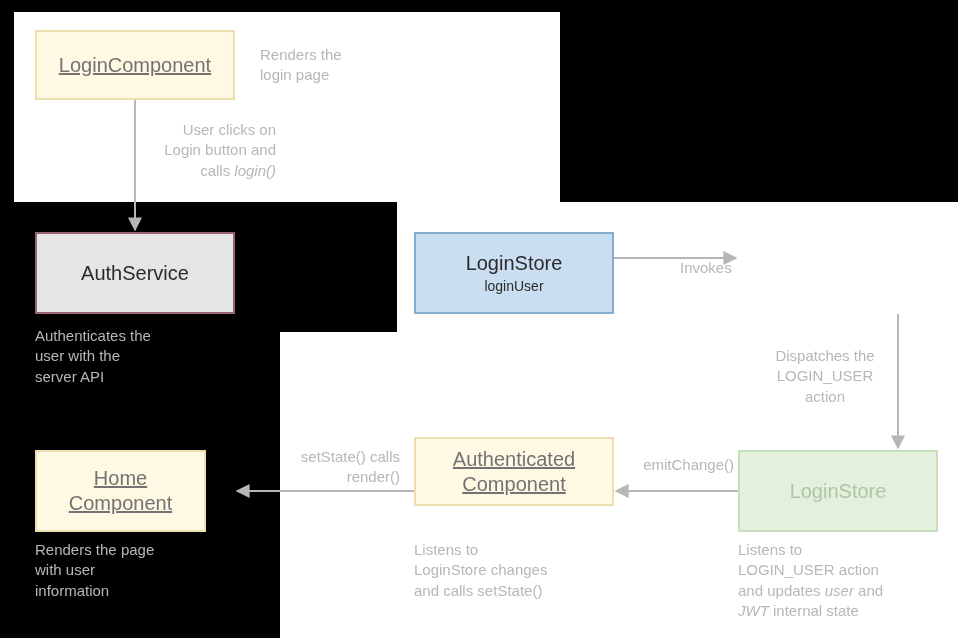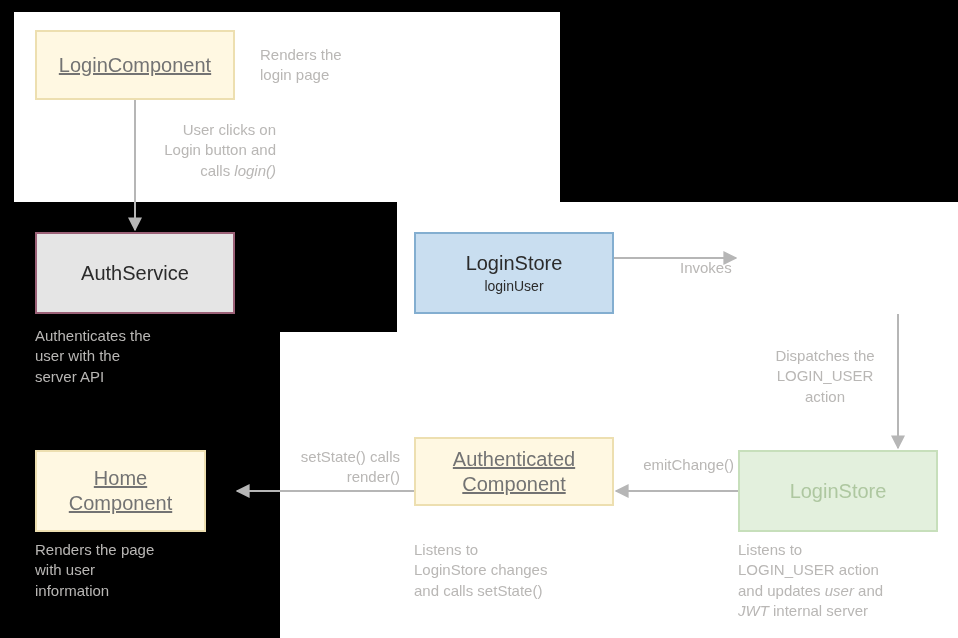--- a/index.html
+++ b/index.html
@@ -103,21 +103,21 @@
   </div>
 
 
   <div class="box green" style="left:738px; top:450px; width:200px; height:82px;">
     <div class="title">LoginStore</div>
   </div>
   <div class="label" style="left:738px; top:540px; width:200px;">
     <span>Listens to</span><br>
     <span>LOGIN_USER action</span><br>
     <span>and updates </span><em>user</em><span> and</span><br>
-    <em>JWT</em><span> internal server</span>
+    <em>JWT</em><span> internal state</span>
   </div>
 
   <div class="box yellow faded" style="left:414px; top:437px; width:200px; height:69px;">
     <div class="title">Authenticated</div>
     <div class="title">Component</div>
   </div>
   <div class="label" style="left:414px; top:540px; width:200px; white-space: pre-line;">Listens to
 LoginStore changes
 and calls setState()</div>
 

